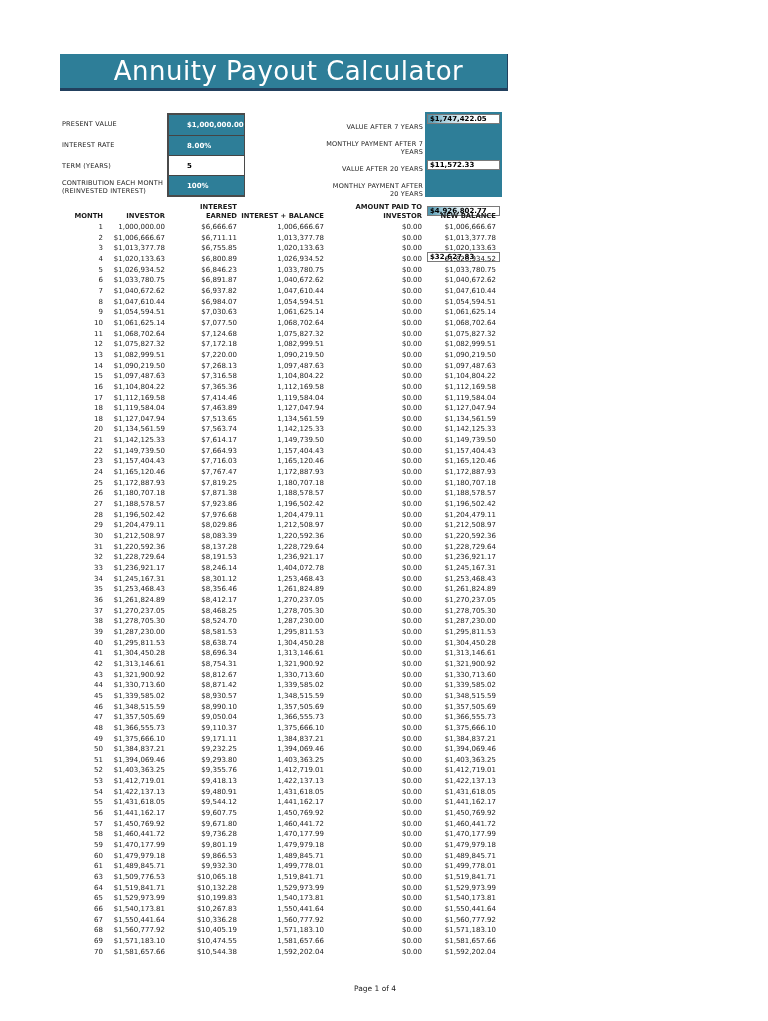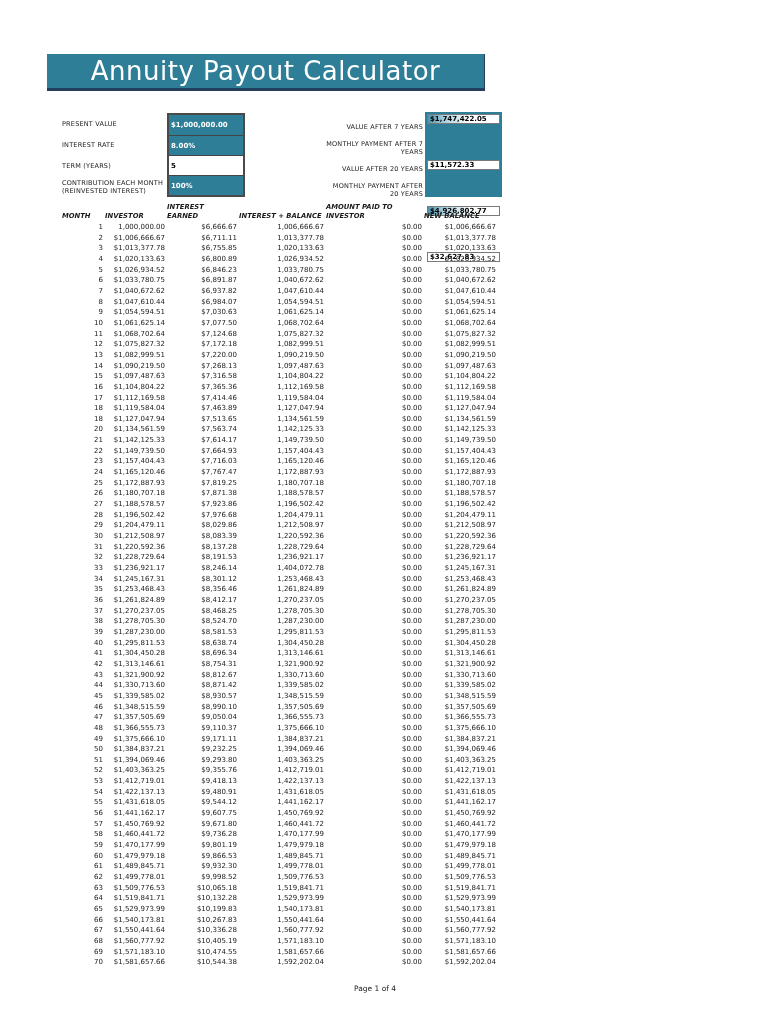--- a/index.html
+++ b/index.html
@@ -1,49 +1,49 @@
 <!DOCTYPE html>
 <html><head>
 <meta charset="utf-8">
 <style>
   html,body{margin:0;padding:0;background:#ffffff;}
   .page{position:relative;width:768px;height:1021px;background:#ffffff;overflow:hidden;
         font-family:"DejaVu Sans","Liberation Sans",sans-serif;color:#1a1a1a;}
 
-  .banner{position:absolute;left:47px;top:54px;width:437px;height:34px;background:#2E7E98;
+  .banner{position:absolute;left:60px;top:54px;width:437px;height:34px;background:#2E7E98;
           border-bottom:3px solid #22405E;border-right:1px solid #22405E;
-          display:flex;align-items:center;justify-content:center;}
+          display:flex;align-items:center;justify-content:center;padding-left:10px;}
   .banner span{color:#ffffff;font-size:26px;letter-spacing:.5px;}
 
   .in-labels{position:absolute;left:62px;top:113px;width:104px;height:84px;
              display:grid;grid-template-rows:1fr 1fr 1fr 1fr;}
   .lbl{font-size:6.5px;letter-spacing:.2px;line-height:8px;display:flex;align-items:center;
        white-space:pre-line;}
   .lbl.r{justify-content:flex-end;text-align:right;}
 
   .in-box{position:absolute;left:167px;top:113px;width:78px;height:84px;box-sizing:border-box;
           border:2px solid #4a4a4a;display:grid;grid-template-rows:1fr 1fr 1fr 1fr;}
-  .in-cell{display:flex;align-items:center;padding-left:2px;font-size:7px;font-weight:bold;
+  .in-cell{display:flex;align-items:center;padding-left:18px;font-size:7px;font-weight:bold;
            border-top:1px solid #444;}
   .in-cell:first-child{border-top:none;}
   .in-cell.teal{background:#2E7E98;color:#ffffff;}
   .in-cell.white{background:#ffffff;color:#000000;}
 
   .out-labels{position:absolute;left:280px;top:116px;width:143px;height:85px;
               display:grid;grid-template-rows:1fr 1fr 1fr 1fr;}
   .out-box{position:absolute;left:425px;top:112px;width:77px;height:85px;box-sizing:border-box;
            border:2px solid #2E7E98;background:#2E7E98;display:grid;
            grid-template-rows:1fr 1fr 1fr 1fr;grid-row-gap:2px;gap:36px;}
   .out-cell{display:flex;align-items:center;background:#ffffff;border:1px solid #7a7a7a;
             padding-left:2px;font-size:7px;font-weight:bold;color:#000000;}
   .out-cell.grad{background:linear-gradient(90deg,#4C93AC 0%,#A8CFDD 22%,#ffffff 60%);}
 
   table.payout{position:absolute;left:62px;top:203px;width:436px;border-collapse:collapse;
                table-layout:fixed;}
-  table.payout th{font-size:6.8px;font-weight:bold;font-style:italic;text-align:left;
+  table.payout th{font-size:6.8px;font-weight:bold;text-align:right;
                   vertical-align:bottom;padding:0 2px 2px 0;white-space:pre-line;line-height:8.5px;}
   table.payout td{font-size:7px;text-align:right;padding:0 2px 0 0;height:10.65px;
                   line-height:10.65px;white-space:nowrap;overflow:hidden;color:#1a1a1a;}
 
   .footer{position:absolute;left:0;top:984px;width:750px;text-align:center;font-size:7.5px;
           color:#1a1a1a;}
 </style>
 </head>
 <body>
 
@@ -587,28 +587,20 @@
         </tr>
         <tr>
           <td>61</td>
           <td>$1,489,845.71</td>
           <td>$9,932.30</td>
           <td>1,499,778.01</td>
           <td>$0.00</td>
           <td>$1,499,778.01</td>
         </tr>
         <tr>
-          <td>62</td>
-          <td>$1,499,778.01</td>
-          <td>$9,998.52</td>
-          <td>1,509,776.53</td>
-          <td>$0.00</td>
-          <td>$1,509,776.53</td>
-        </tr>
-        <tr>
           <td>63</td>
           <td>$1,509,776.53</td>
           <td>$10,065.18</td>
           <td>1,519,841.71</td>
           <td>$0.00</td>
           <td>$1,519,841.71</td>
         </tr>
         <tr>
           <td>64</td>
           <td>$1,519,841.71</td>

